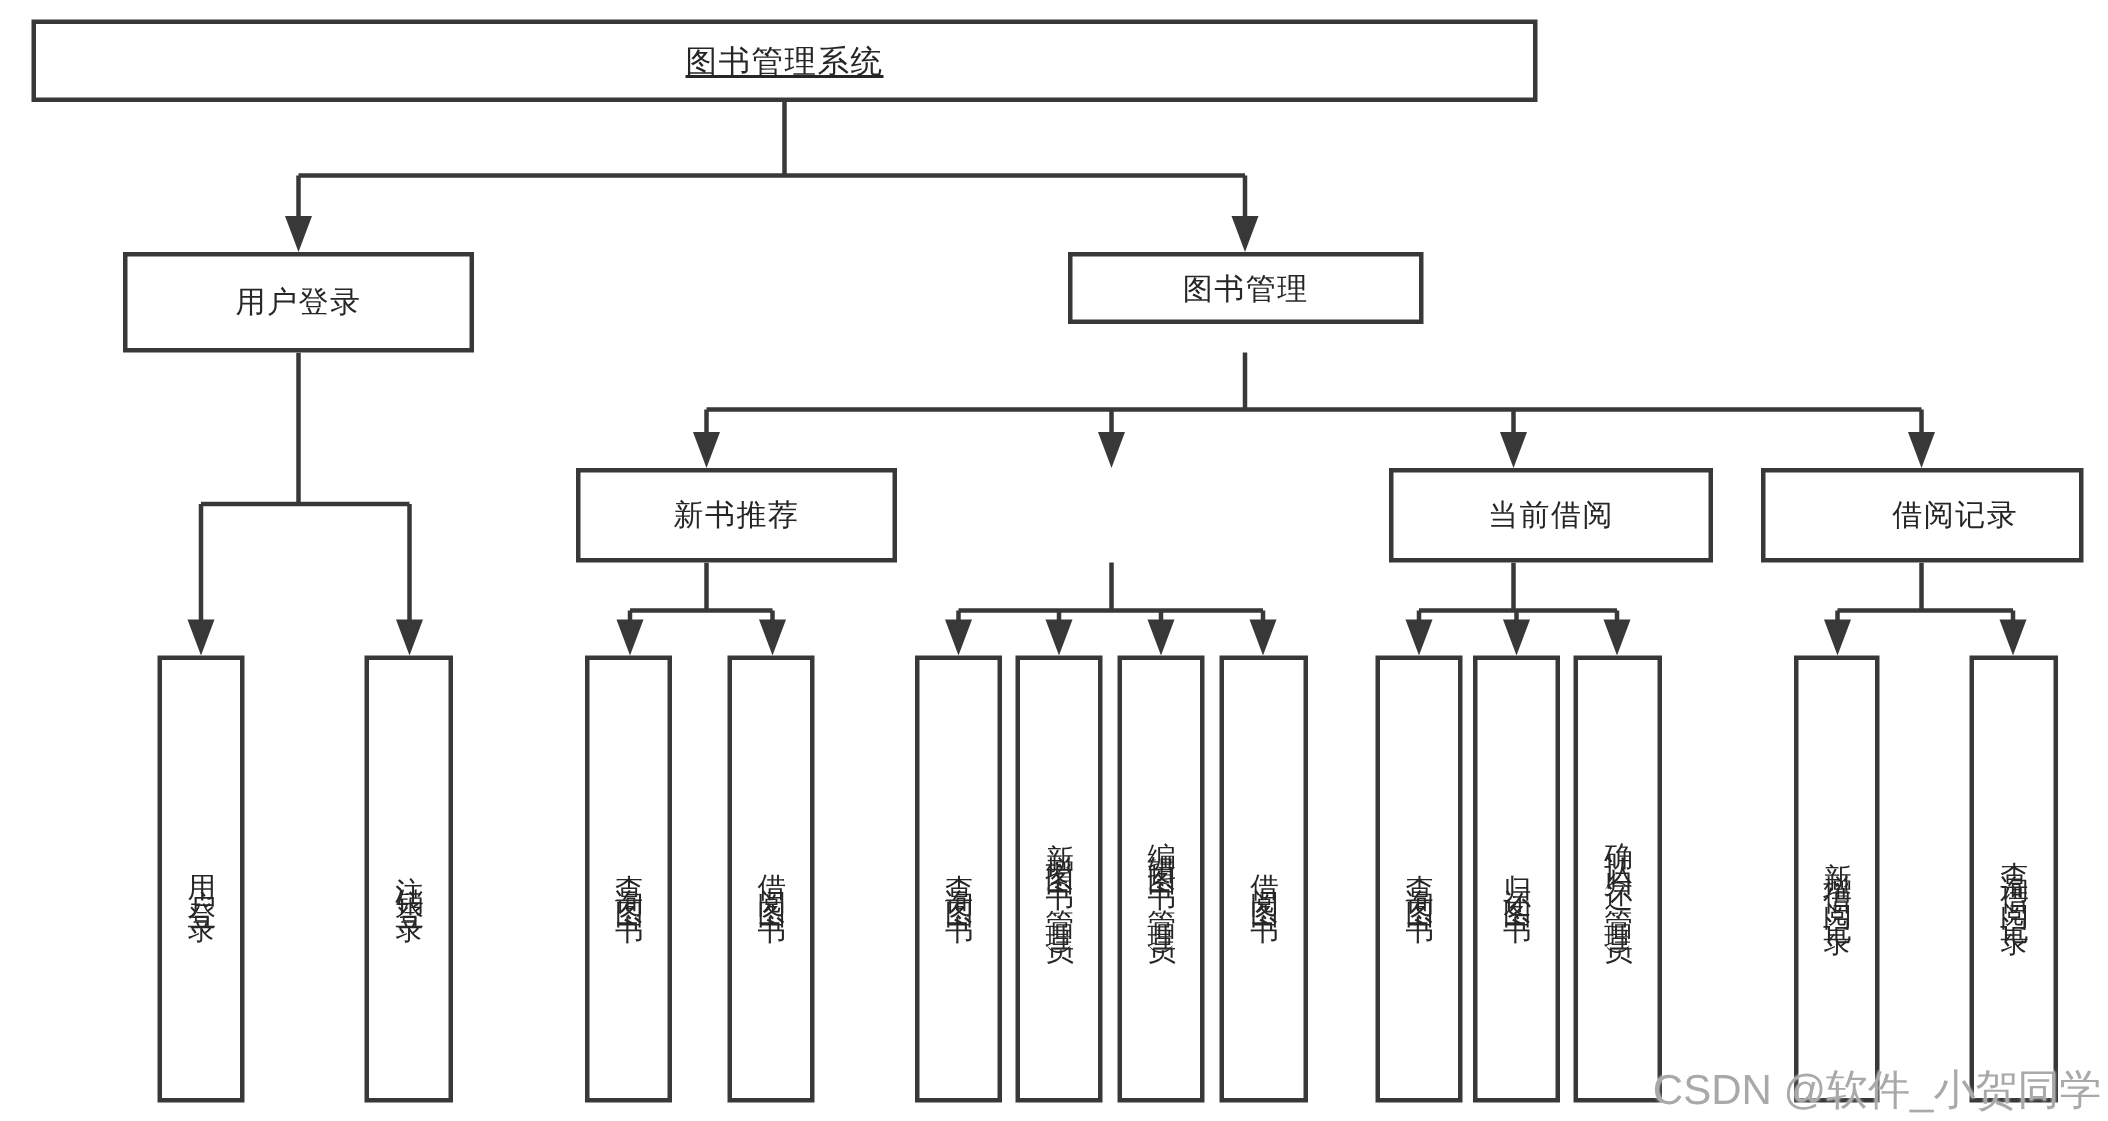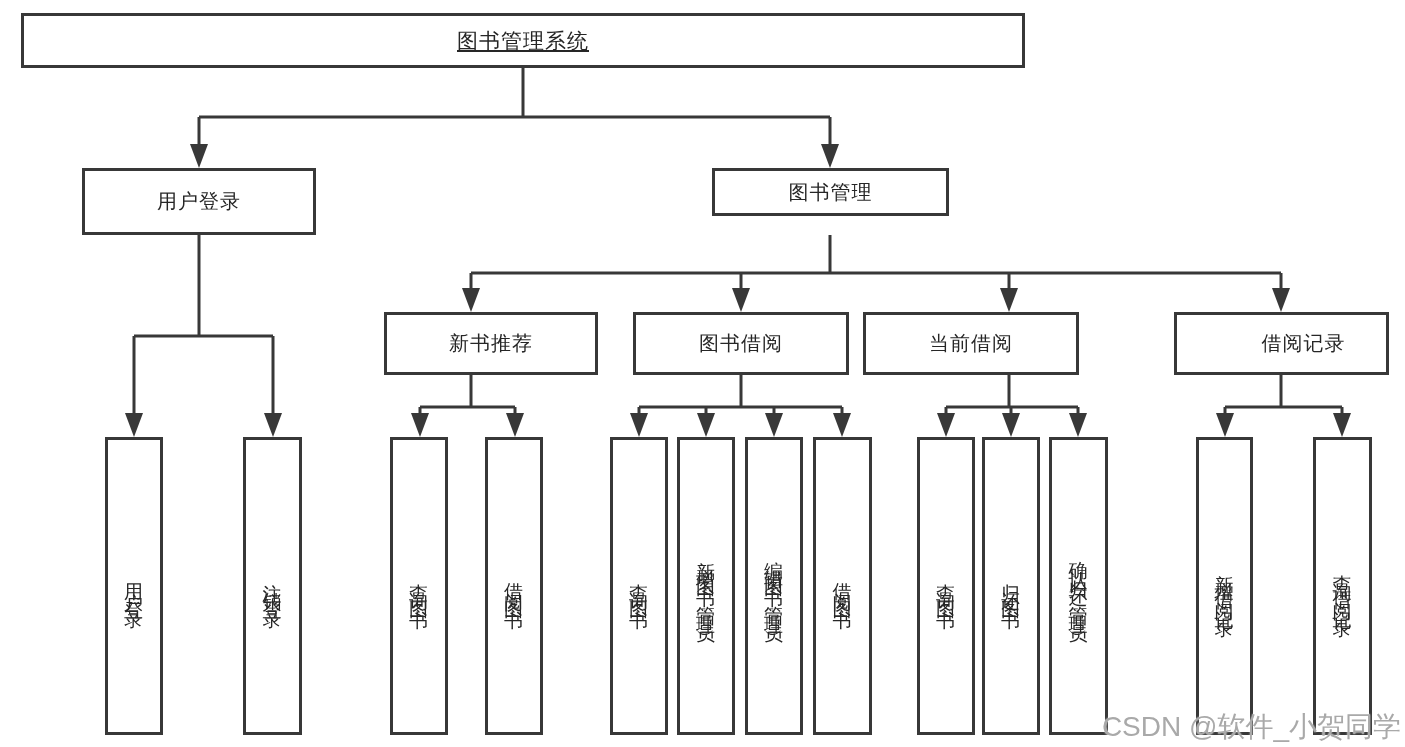--- a/index.html
+++ b/index.html
@@ -112,24 +112,21 @@
   <div class="box" style="left:82px; top:168px; width:234px; height:67px;">
     <span class="hlabel">用户登录</span>
   </div>
   <div class="box" style="left:712px; top:168px; width:237px; height:48px;">
     <span class="hlabel">图书管理</span>
   </div>
 
   <div class="box" style="left:364px; top:312px; width:214px; height:63px;margin-left:20px;">
     <span class="hlabel">新书推荐</span>
   </div>
-  <div class="box" style="left:633px; top:312px; width:216px; height:63px;">
-    <span class="hlabel">图书借阅</span>
-  </div>
-  <div class="box" style="left:863px; top:312px; width:216px; height:63px;">
+  <div class="box" style="left:926px; top:312px; width:216px; height:63px;">
     <span class="hlabel">当前借阅</span>
   </div>
   <div class="box" style="left:1174px; top:312px; width:215px; height:63px;padding-left:44px;">
     <span class="hlabel">借阅记录</span>
   </div>
 
   <div class="box vbox" style="left:105px; width:58px;">
     <span class="vlabel">用户登录</span>
   </div>
   <div class="box vbox" style="left:243px; width:59px;">

